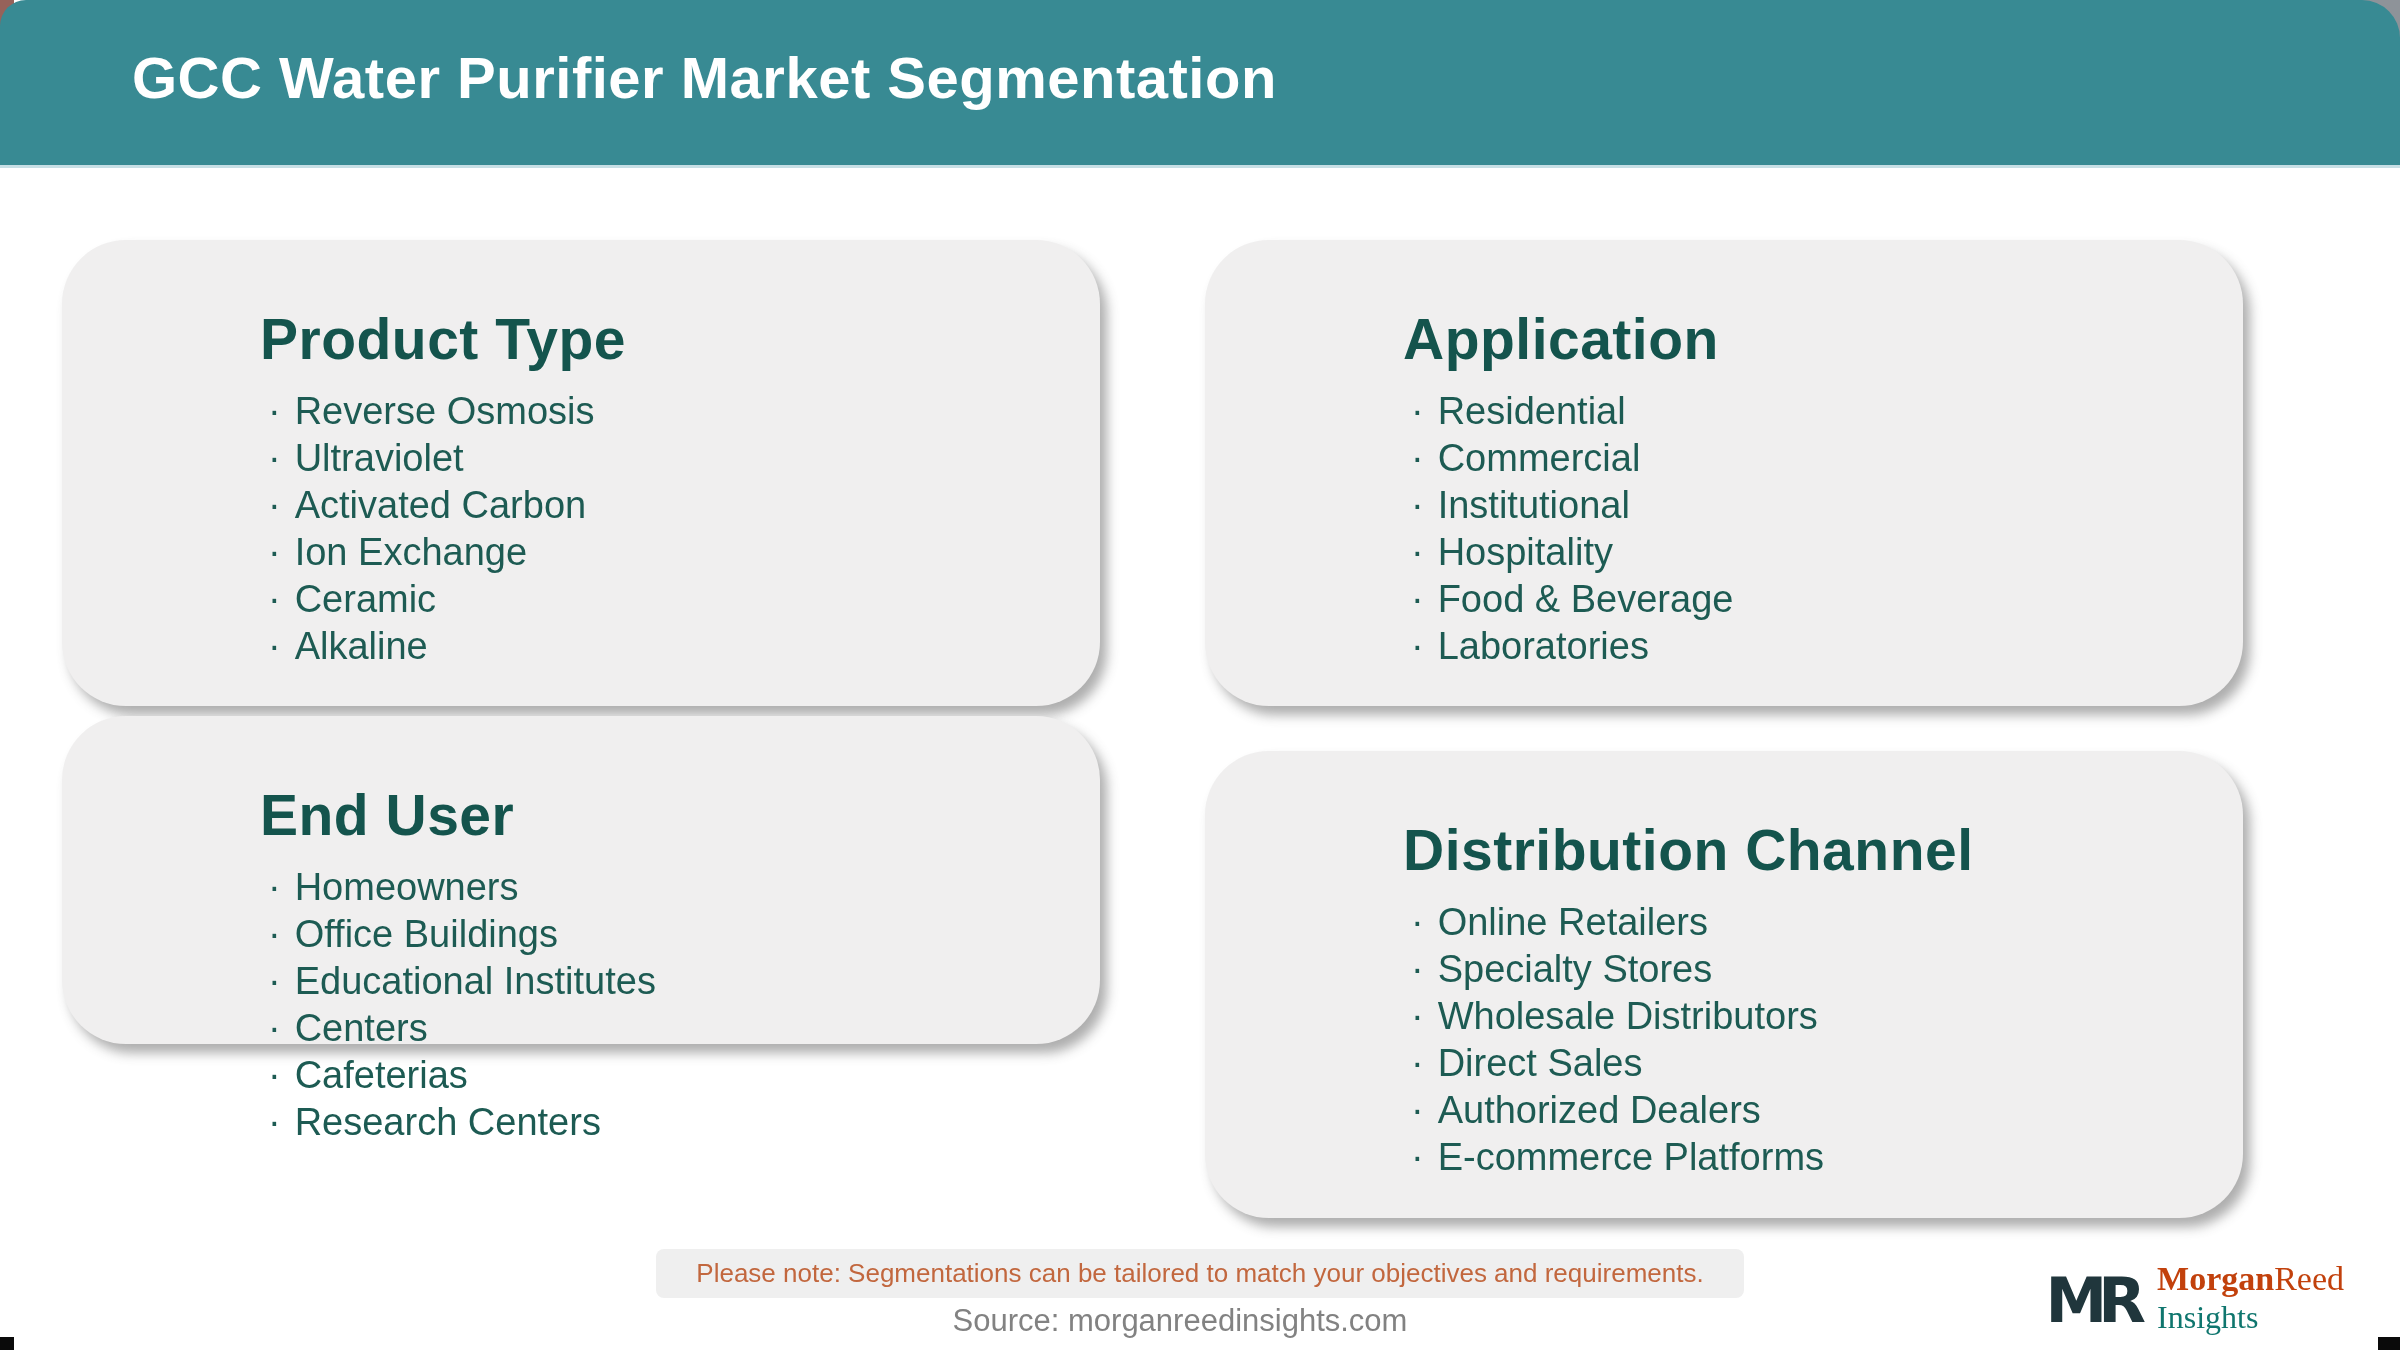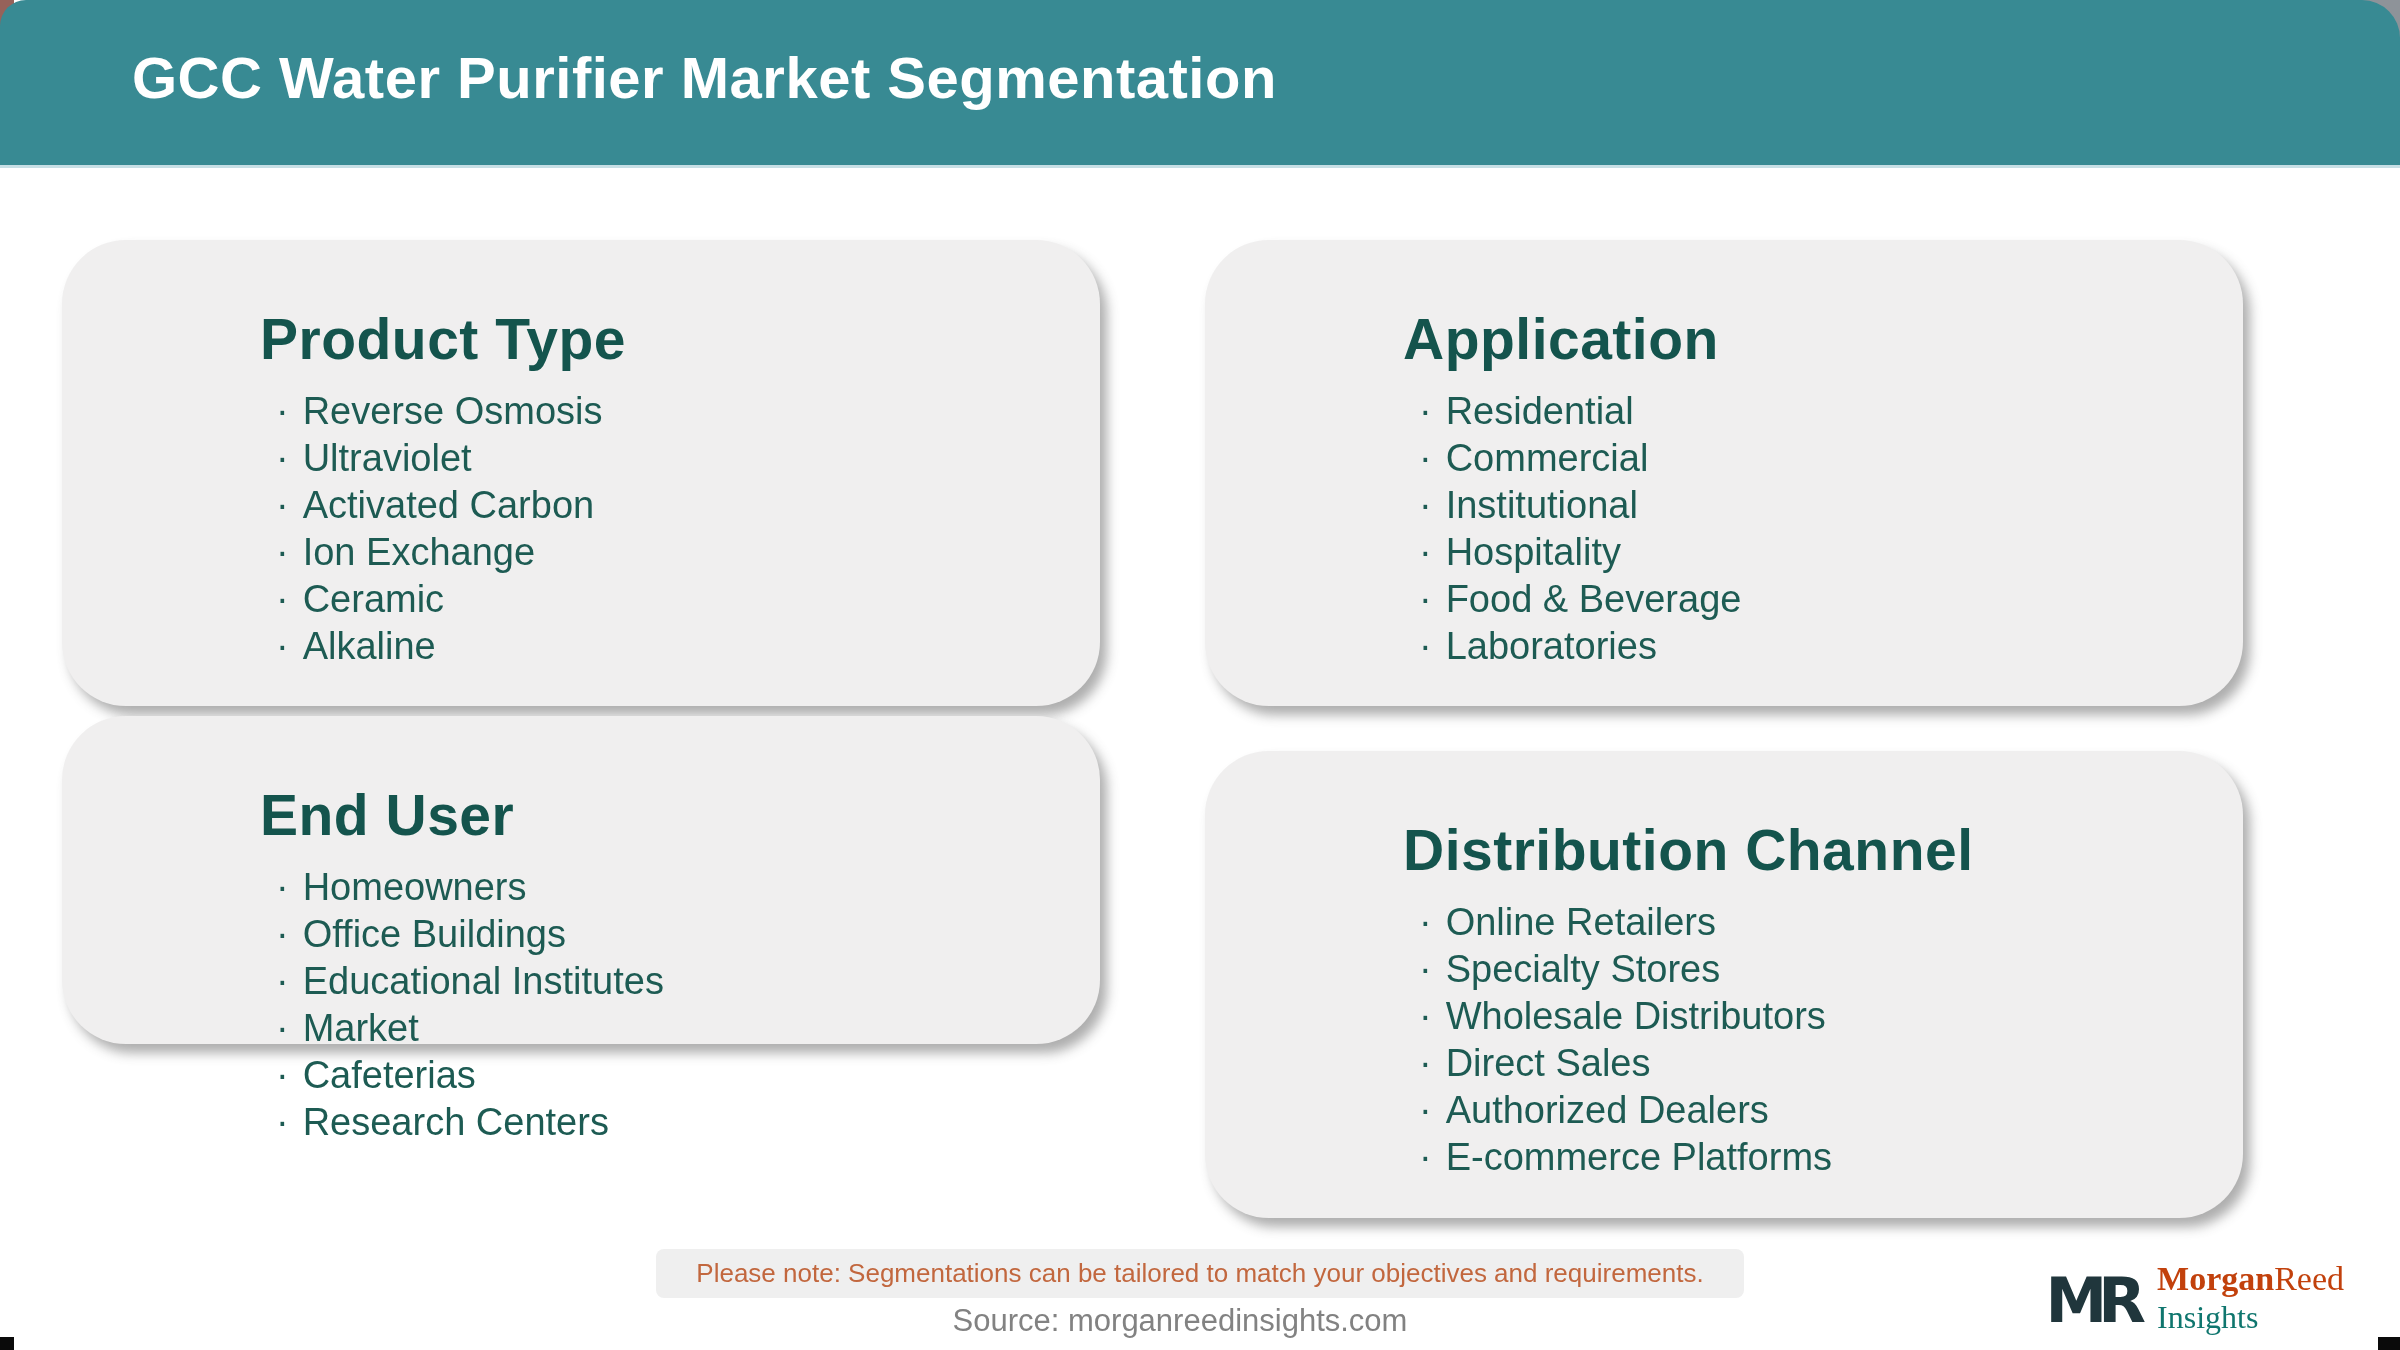--- a/index.html
+++ b/index.html
@@ -64,21 +64,21 @@
   .card-3 { left: 1205px; top: 751px; height: 467px; }
   .card-title {
     margin: 0 0 16px 0;
     font-size: 57px;
     font-weight: bold;
     color: #14544d;
     letter-spacing: 0.5px;
   }
   .card-items {
     list-style: none;
-    margin: 16px;
+    margin: 8px;
     padding: 0;
   }
   .card-items li {
     font-size: 38px;
     line-height: 47px;
     color: #1d5b53;
     white-space: nowrap;
   }
   .card-items li::before {
     content: "\00B7";
@@ -187,21 +187,21 @@
           <li>Laboratories</li>
         </ul>
     </div>
 
     <div class="card card-2">
       <h2 class="card-title">End User</h2>
       <ul class="card-items">
           <li>Homeowners</li>
           <li>Office Buildings</li>
           <li>Educational Institutes</li>
-          <li>Market</li>
+          <li>Centers</li>
           <li>Cafeterias</li>
           <li>Research Centers</li>
         </ul>
     </div>
 
     <div class="card card-3">
       <h2 class="card-title">Distribution Channel</h2>
       <ul class="card-items">
           <li>Online Retailers</li>
           <li>Specialty Stores</li>

